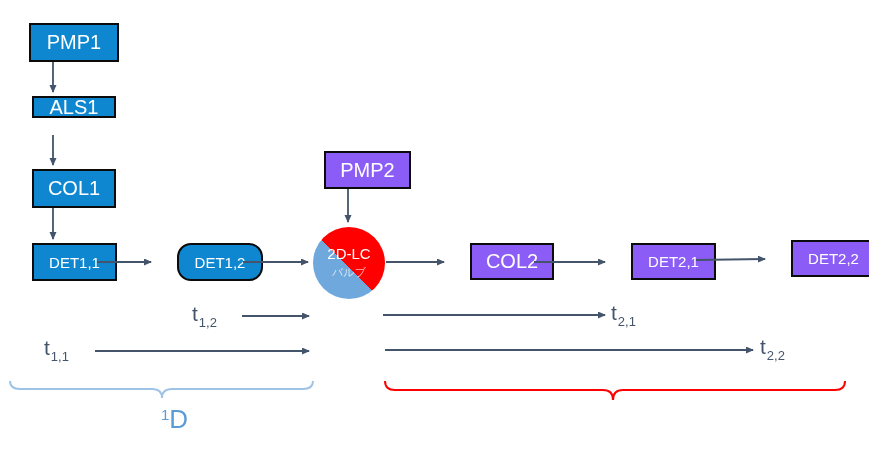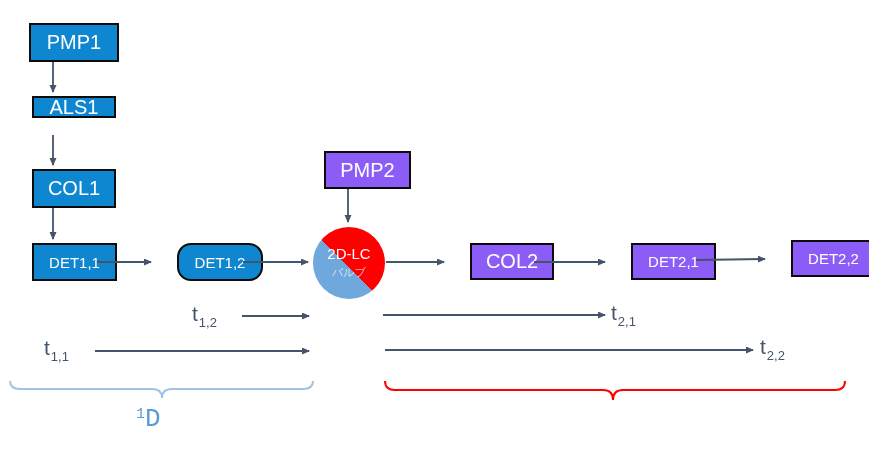--- a/index.html
+++ b/index.html
@@ -31,21 +31,21 @@
     line-height:18px;
   }
   #valve .l1{color:#ffffff;font-size:15px;}
   #valve .l2{color:rgba(255,255,255,0.70);font-size:11px;}
   svg.overlay{position:absolute;left:0;top:0;pointer-events:none;}
   .tlabel{
     position:absolute;color:#44546a;font-size:21px;white-space:nowrap;
   }
   .tsub{font-size:13px;position:relative;top:6px;margin-left:1px;}
   .dlabel{
-    position:absolute;font-size:26px;width:52px;text-align:left;white-space:nowrap;font-family:Liberation Mono, monospace;
+    position:absolute;font-size:26px;width:52px;text-align:right;white-space:nowrap;
   }
   .d1{color:#5b9bd5;}
   .d2{color:#fe0000;}
   .dsup{font-size:15px;position:relative;top:-8px;}
 </style>
 </head>
 <body>
 
 <div id="canvas">
 

